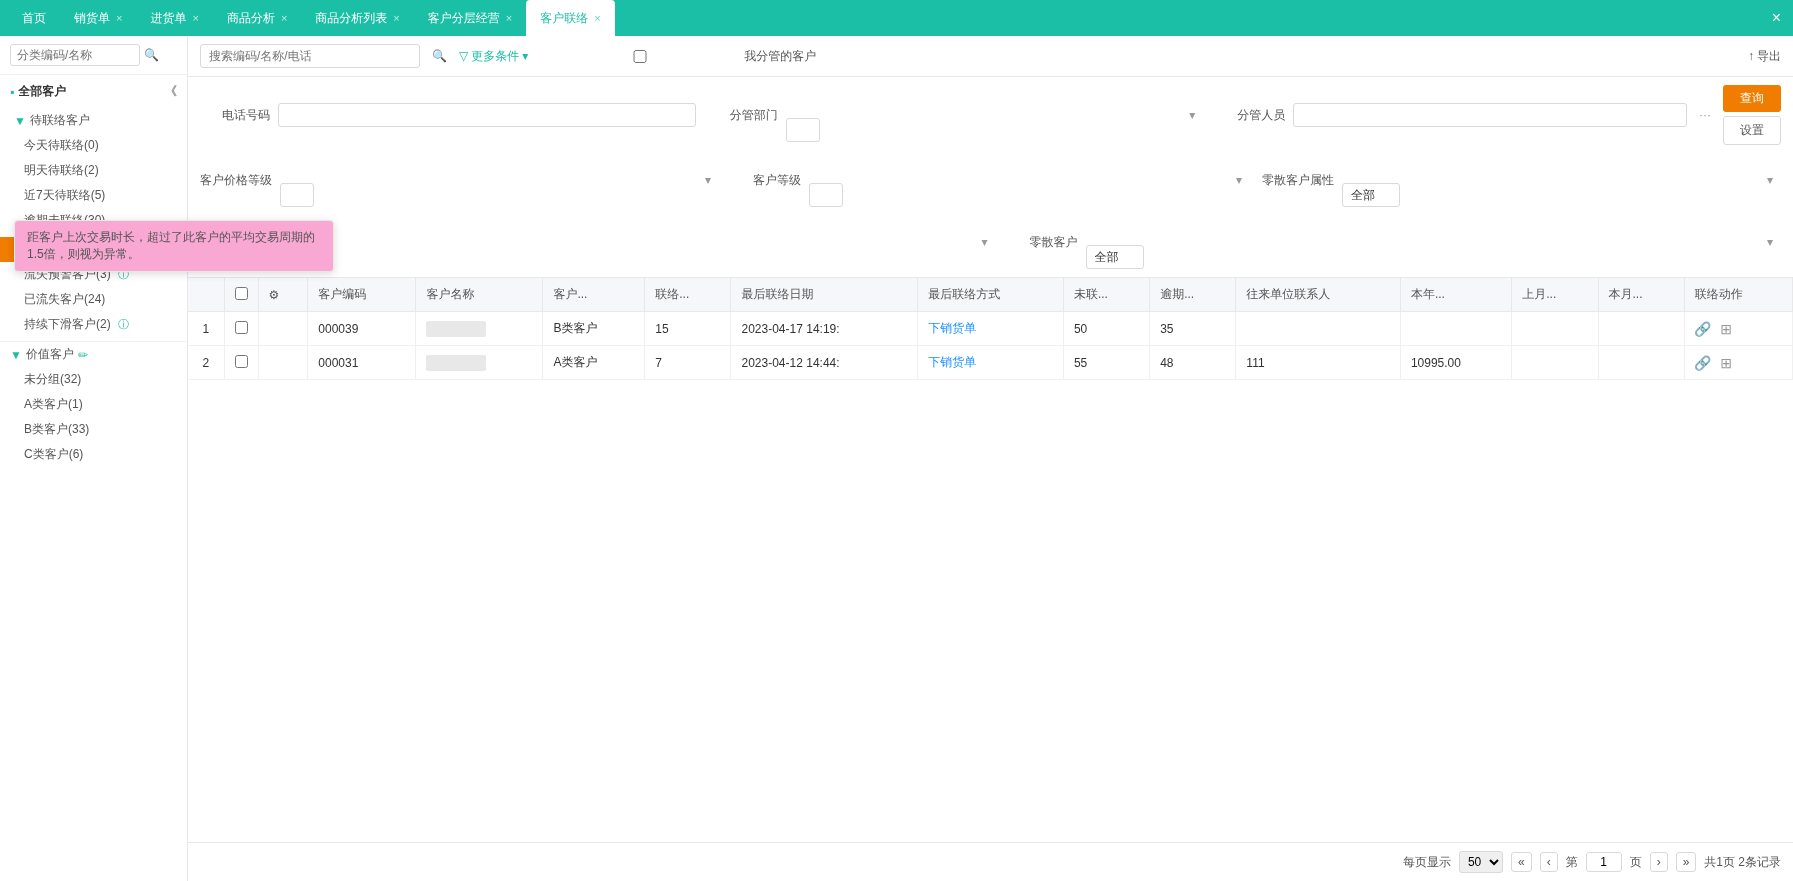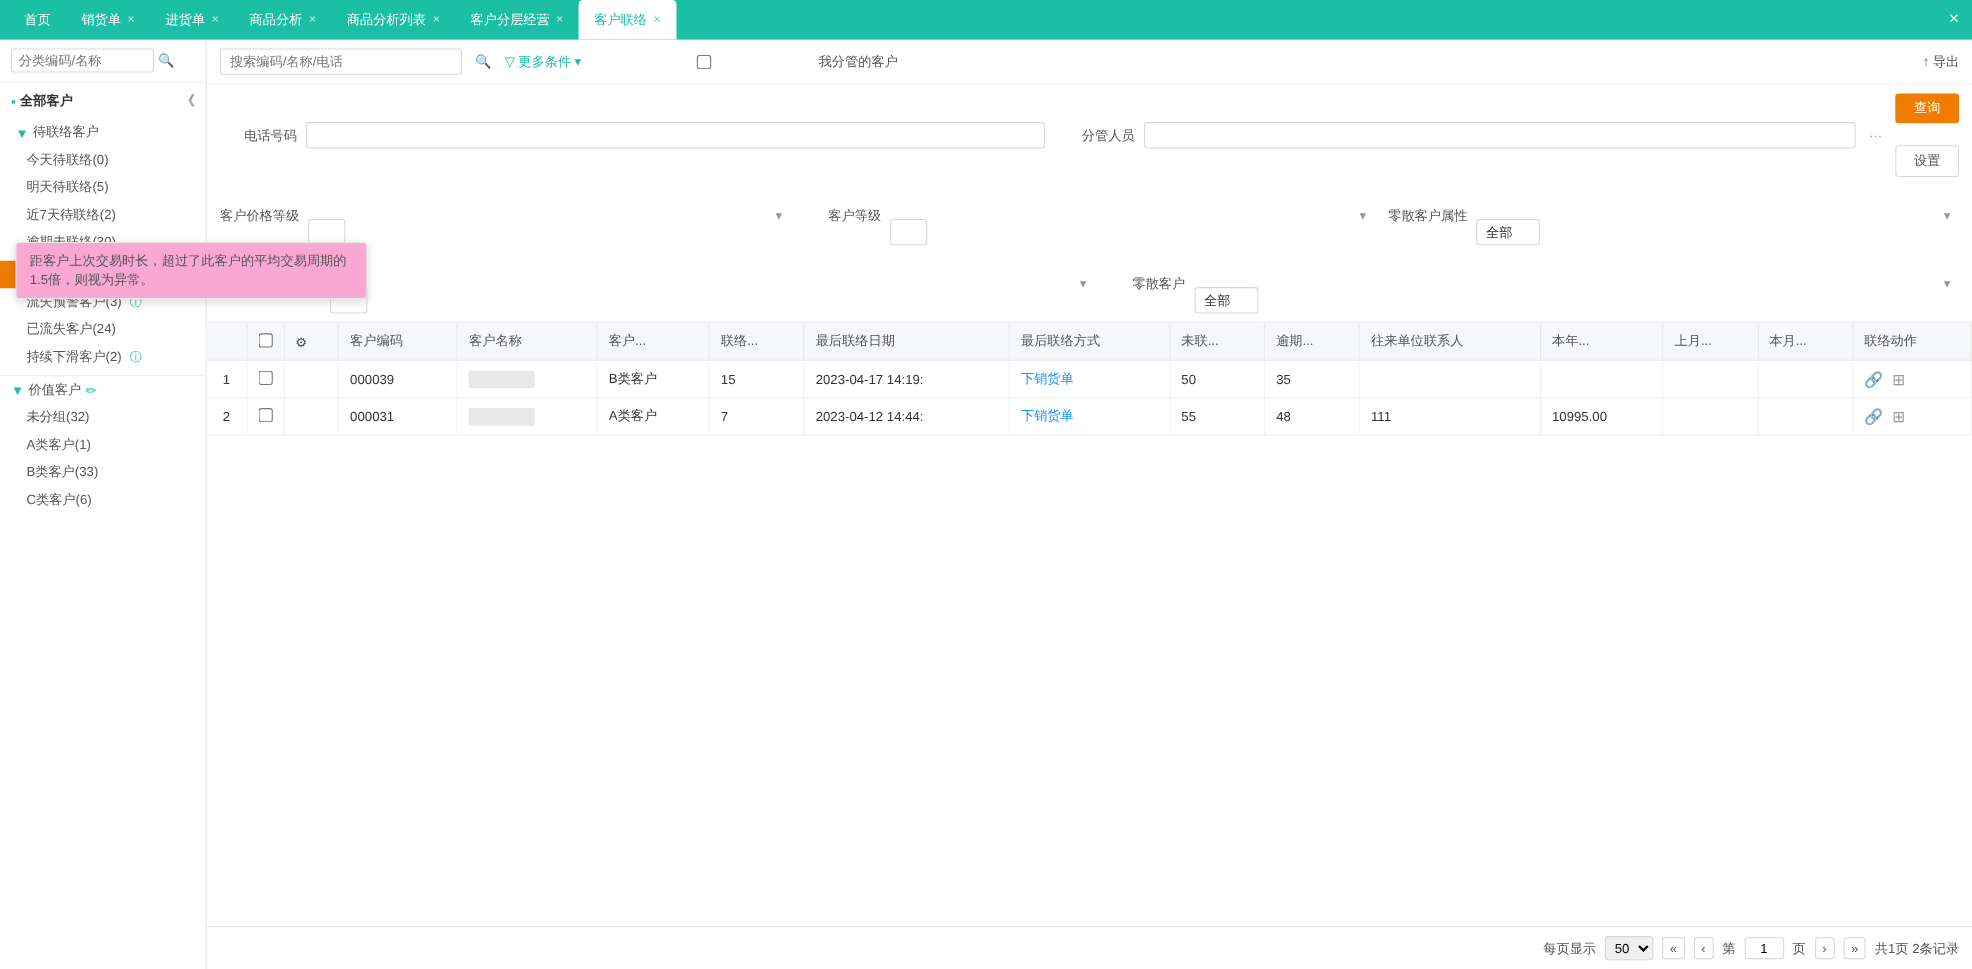--- a/index.html
+++ b/index.html
@@ -240,21 +240,21 @@
       position: absolute;
       right: 8px;
       top: 50%;
       transform: translateY(-50%);
       color: #999;
       pointer-events: none;
     }
     .filter-actions {
       display: flex;
       flex-direction: column;
-      gap: 20px;
+      gap: 4px;
     }
     .btn-query {
       background: #f07c00;
       color: #fff;
       border: none;
       border-radius: 3px;
       padding: 5px 16px;
       cursor: pointer;
       font-size: 12px;
     }
@@ -436,24 +436,24 @@
 
     <div class="sidebar-group">
       <div class="sidebar-group-title">
         <span class="arrow">▼</span>
         <span>待联络客户</span>
       </div>
       <div class="sidebar-item">
         <span>今天待联络(0)</span>
       </div>
       <div class="sidebar-item">
-        <span>明天待联络(5)</span>
+        <span>明天待联络(2)</span>
       </div>
       <div class="sidebar-item">
-        <span>近7天待联络(2)</span>
+        <span>近7天待联络(5)</span>
       </div>
       <div class="sidebar-item">
         <span>逾期未联络(30)</span>
       </div>
     </div>
 
     <div class="sidebar-item orange-bg">
       <span>回购异常客户(2)</span>
       <span style="margin-left:4px;font-size:11px;cursor:pointer;color:#fff;">ⓘ</span>
     </div>
@@ -508,20 +508,26 @@
         <span>↑</span>
         <span>导出</span>
       </div>
     </div>
 
     <div class="filter-form">
       <div class="filter-row">
         <div class="filter-cell">
           <span class="filter-label">电话号码</span>
           <input class="filter-input" type="text" style="">
+        </div>
+        <div class="filter-cell">
+          <span class="filter-label">分管部门</span>
+          <div class="select-wrapper">
+            <select class="filter-select"><option></option></select>
+          </div>
         </div>
         <div class="filter-cell">
           <span class="filter-label">分管人员</span>
           <input class="filter-input" type="text" style="flex: 1 1 0%;">
           <span style="color:#999;cursor:pointer;margin-left:4px;">···</span>
         </div>
         <div class="filter-actions">
           <button class="btn-query">查询</button>
           <button class="btn-settings">设置</button>
         </div>

